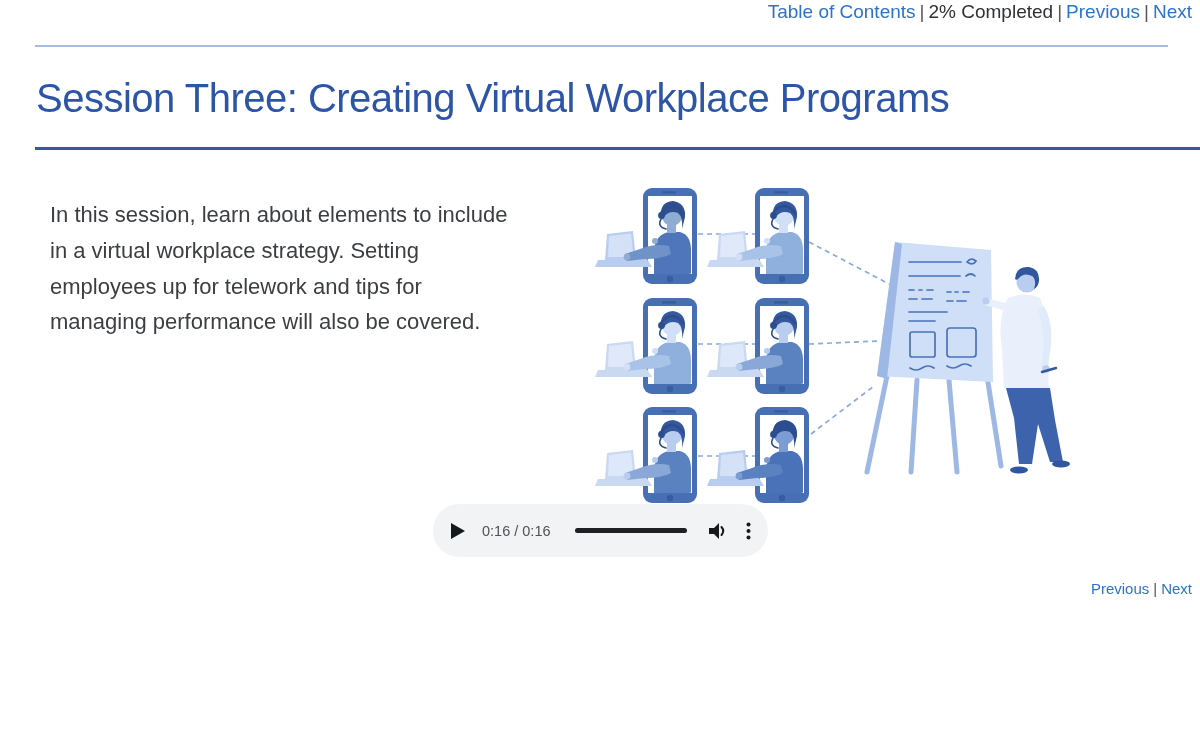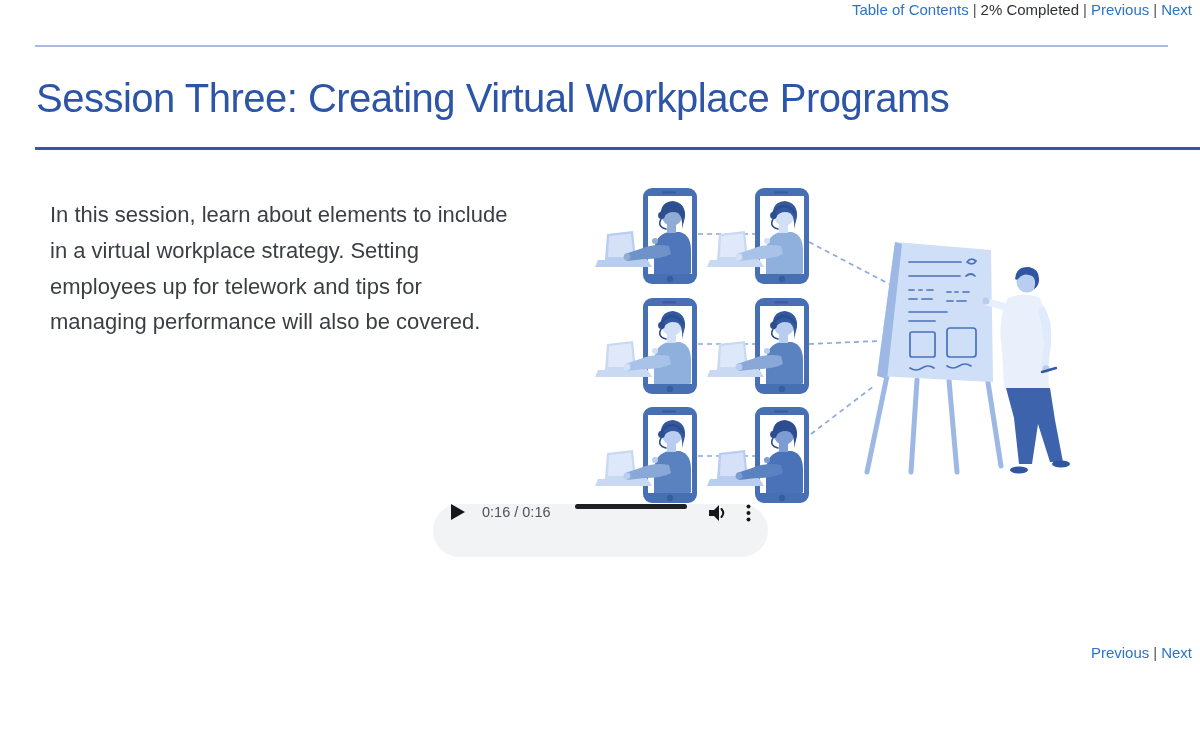--- a/index.html
+++ b/index.html
@@ -3,21 +3,21 @@
 <meta charset="utf-8">
 <style>
   * { margin:0; padding:0; box-sizing:border-box; }
   html,body { background:#ffffff; }
   .page {
     position:relative; width:1200px; height:735px; background:#fff;
     font-family:"Liberation Sans", sans-serif; overflow:hidden;
   }
   
   .top-nav {
-    position:absolute; top:1px; right:8px; font-size:15px; color:#2f3136;
+    position:absolute; top:1px; right:8px; font-size:19px; color:#2f3136;
     white-space:nowrap;
   }
   .top-nav a, .bottom-nav a { color:#2d73c8; text-decoration:none; cursor:pointer; }
   .nav-sep { color:#555; margin:0 4px; }
   
   .rule-top {
     position:absolute; top:45px; left:35px; width:1133px; height:2px;
     background:#4a6fb0; border-top:1px solid #a8bbde; border-bottom:1px solid #a8bbde;
   }
   .rule-under-title {
@@ -36,31 +36,31 @@
   }
   
   .illustration { position:absolute; left:595px; top:180px; }
   .pp-a { --frame:#466fb4; --body:#4f76ba; --skin:#8fadd2; --hair:#2f4f8f; --arm:#6f92c9; --laptop:#b9cdf0; --laptop2:#d4e1f6; }
   .pp-light { --frame:#466fb4; --body:#8fb0dd; --skin:#d2e0f7; --hair:#35599f; --arm:#a9c2e8; --laptop:#c9d9f2; --laptop2:#e0e9fa; }
   .pp-med { --frame:#466fb4; --body:#5b82c0; --skin:#b9cdf0; --hair:#35599f; --arm:#89a8d8; --laptop:#c9d9f2; --laptop2:#dde8fa; }
   .pp-dark { --frame:#466fb4; --body:#4a72b8; --skin:#7d9cd4; --hair:#2c4d8f; --arm:#5b82c0; --laptop:#b9cdf0; --laptop2:#d4e1f6; }
   
   .audio-player {
     position:absolute; left:433px; top:504px; width:335px; height:53px;
-    background:#f1f3f4; border-radius:27px; display:flex; align-items:flex-start;
+    background:#f1f3f4; border-radius:27px; display:flex; align-items:center;
     padding:0 17px;
   }
   .ap-play { width:15px; height:16px; flex:0 0 auto; cursor:pointer; }
   .ap-time { margin-left:17px; font-size:14.5px; color:#4f5256; white-space:nowrap; }
   .ap-track { flex:1 1 auto; margin:0 22px 0 24px; height:5px; border-radius:3px; background:#dadce0; position:relative; cursor:pointer; }
   .ap-fill { position:absolute; left:0; top:0; height:100%; width:100%; border-radius:3px; background:#1f2023; }
   .ap-vol { width:20px; height:18px; flex:0 0 auto; cursor:pointer; }
   .ap-kebab { width:5px; height:18px; margin-left:17px; flex:0 0 auto; cursor:pointer; }
   
-  .bottom-nav { position:absolute; top:644px; right:8px; font-size:15px; color:#555; white-space:nowrap; }
+  .bottom-nav { position:absolute; top:580px; right:8px; font-size:15px; color:#555; white-space:nowrap; }
 </style>
 </head>
 <body>
 
 <div class="page">
 
   <div class="top-nav">
     <a>Table of Contents</a><span class="nav-sep">|</span><span>2% Completed</span><span class="nav-sep">|</span><a>Previous</a><span class="nav-sep">|</span><a>Next</a>
   </div>
 

